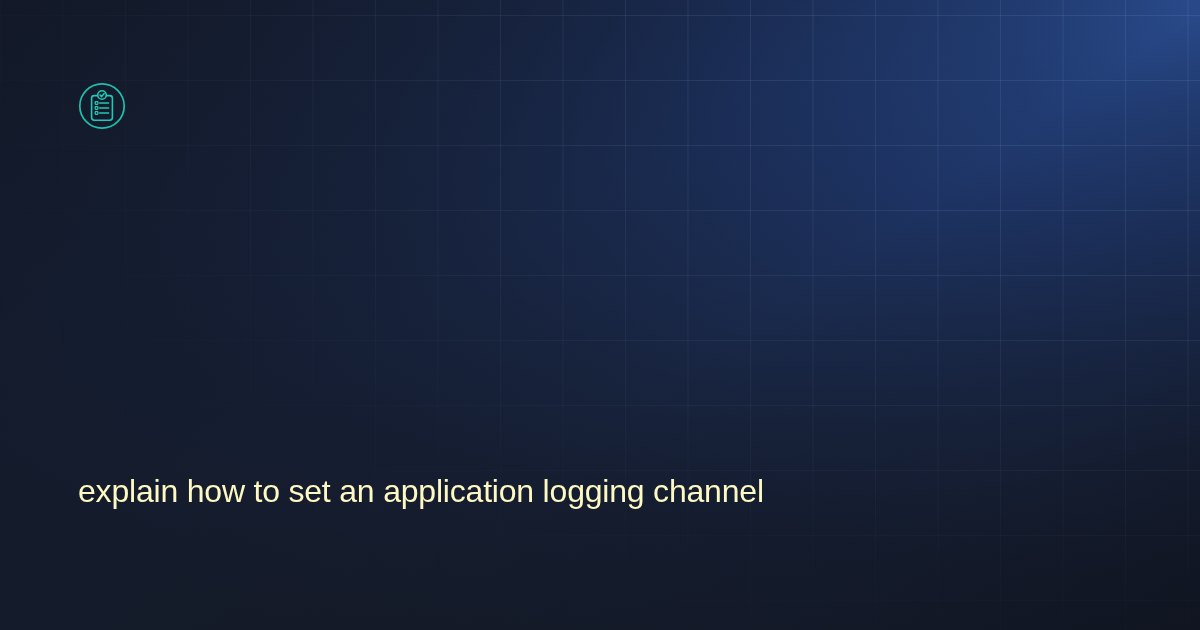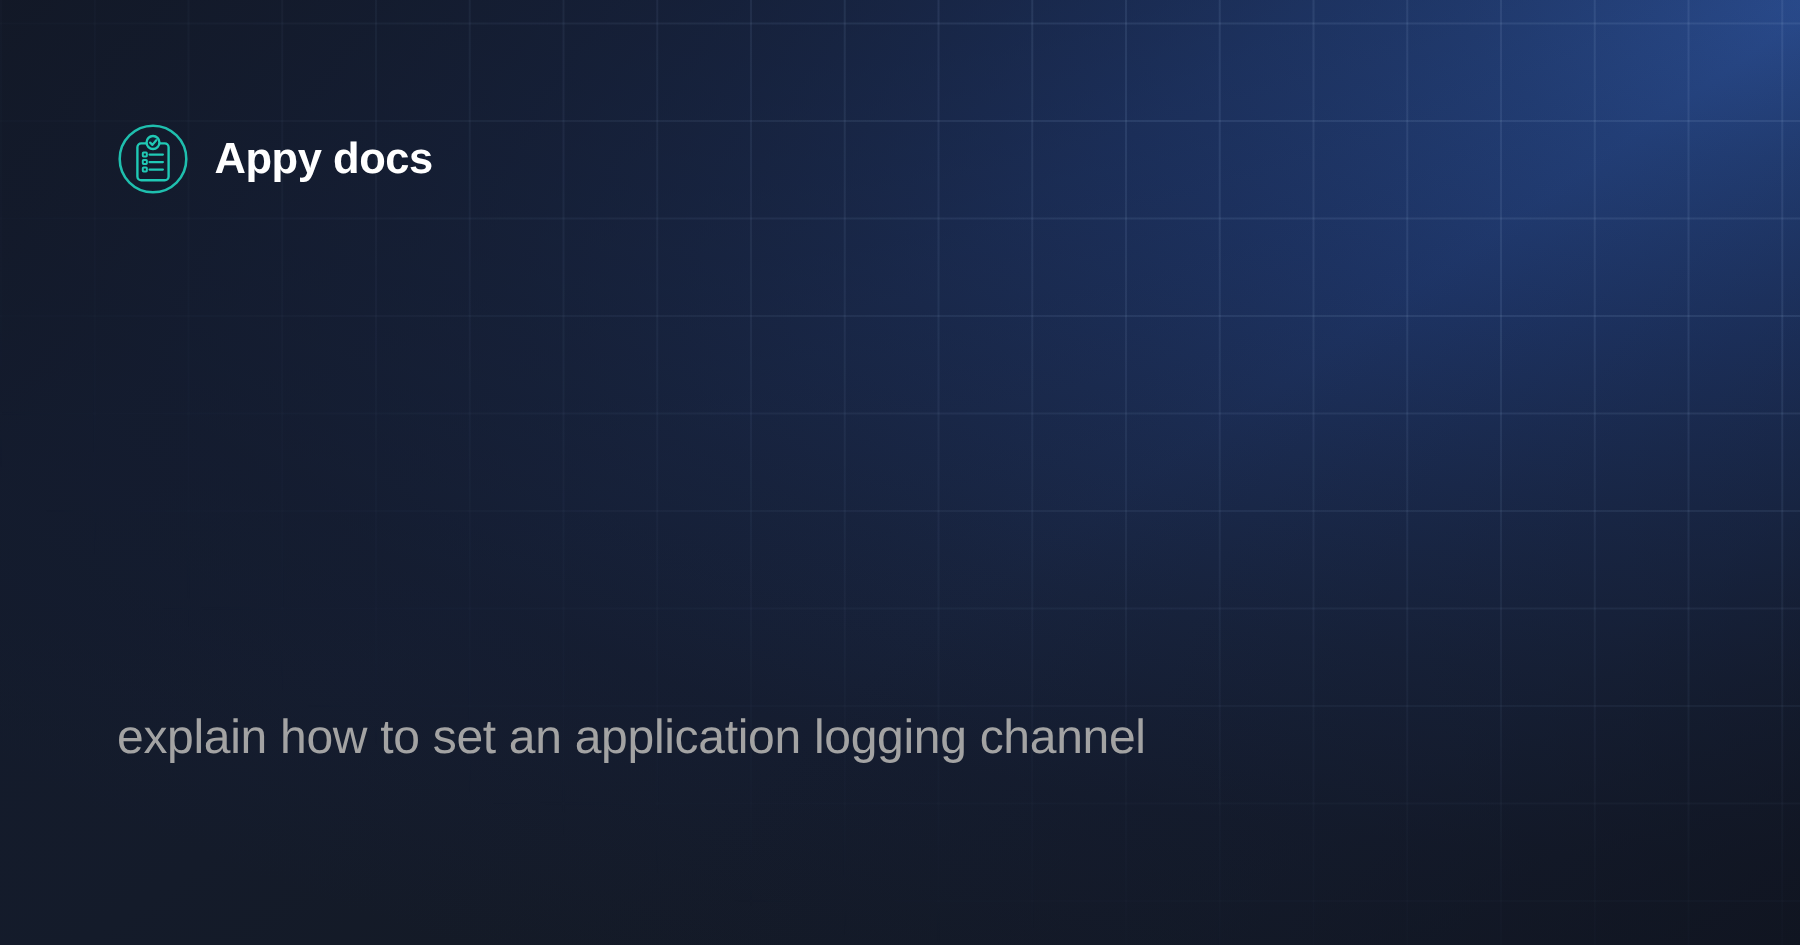--- a/index.html
+++ b/index.html
@@ -106,21 +106,21 @@
   
   .subtitle {
     position:absolute;
     left:78px;
     top:470px;
     width:730px;
     font-size:32px;
     font-weight:normal;
     line-height:43px;
     letter-spacing:-0.2px;
-    color:#a3a3a3;
+    color:#fef9c3;
   }
 </style>
 </head>
 <body>
 
 <div class="card">
 
   <div class="bg-base"></div>
   <div class="bg-tint"></div>
   <div class="bg-grid"></div>
@@ -131,19 +131,18 @@
       <path d="M16.2 13.6 h15.6 a2.6 2.6 0 0 1 2.6 2.6 v19.4 a2.6 2.6 0 0 1 -2.6 2.6 h-15.6 a2.6 2.6 0 0 1 -2.6 -2.6 v-19.4 a2.6 2.6 0 0 1 2.6 -2.6 z" fill="none" stroke="#20c9b5" stroke-width="1.6"></path>
       <rect x="17.2" y="19.6" width="2.7" height="2.7" rx="0.5" fill="none" stroke="#20c9b5" stroke-width="1.3"></rect>
       <line x1="21.7" y1="21.0" x2="30.6" y2="21.0" stroke="#20c9b5" stroke-width="1.5" stroke-linecap="round"></line>
       <rect x="17.2" y="24.6" width="2.7" height="2.7" rx="0.5" fill="none" stroke="#20c9b5" stroke-width="1.3"></rect>
       <line x1="21.7" y1="26.0" x2="30.6" y2="26.0" stroke="#20c9b5" stroke-width="1.5" stroke-linecap="round"></line>
       <rect x="17.2" y="29.6" width="2.7" height="2.7" rx="0.5" fill="none" stroke="#20c9b5" stroke-width="1.3"></rect>
       <line x1="21.7" y1="31.0" x2="30.6" y2="31.0" stroke="#20c9b5" stroke-width="1.5" stroke-linecap="round"></line>
       <circle cx="24" cy="13.0" r="4.3" fill="#122033" stroke="#20c9b5" stroke-width="1.6"></circle>
       <path d="M22.1 13.1 l1.5 1.5 l2.6 -3.1" fill="none" stroke="#20c9b5" stroke-width="1.5" stroke-linecap="round" stroke-linejoin="round"></path>
     </svg>
-    <span class="brand-name">Appy docs</span>
   </div>
 
 
   <p class="subtitle">explain how to set an application logging channel</p>
 
 </div>
 
 </body></html>

